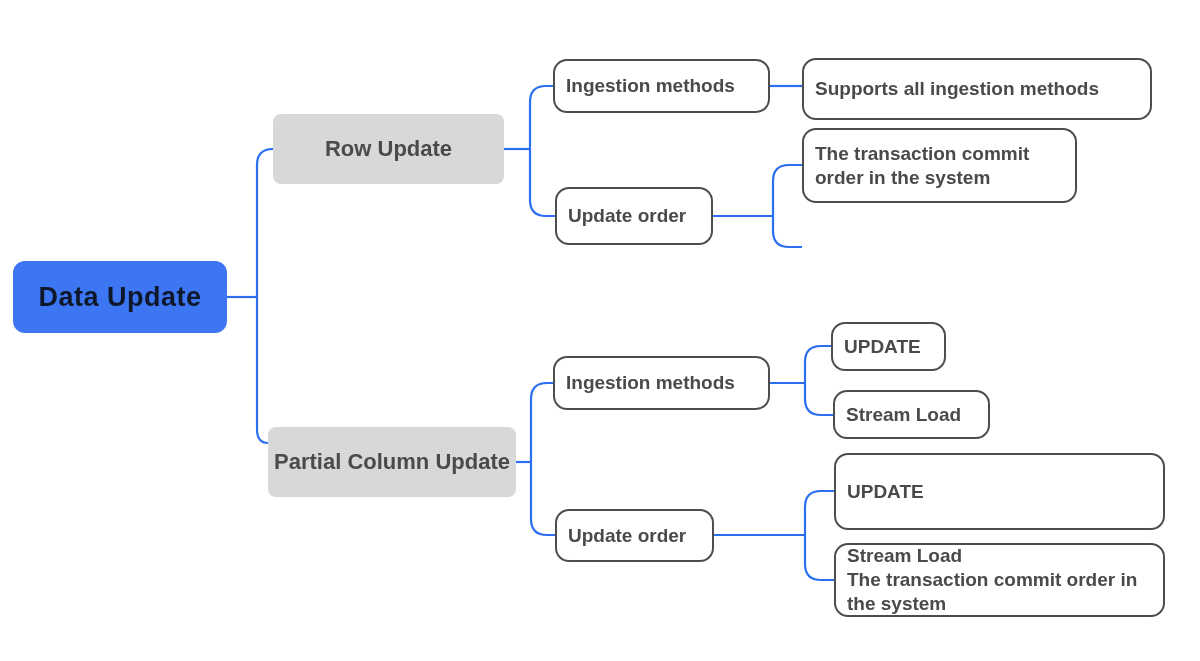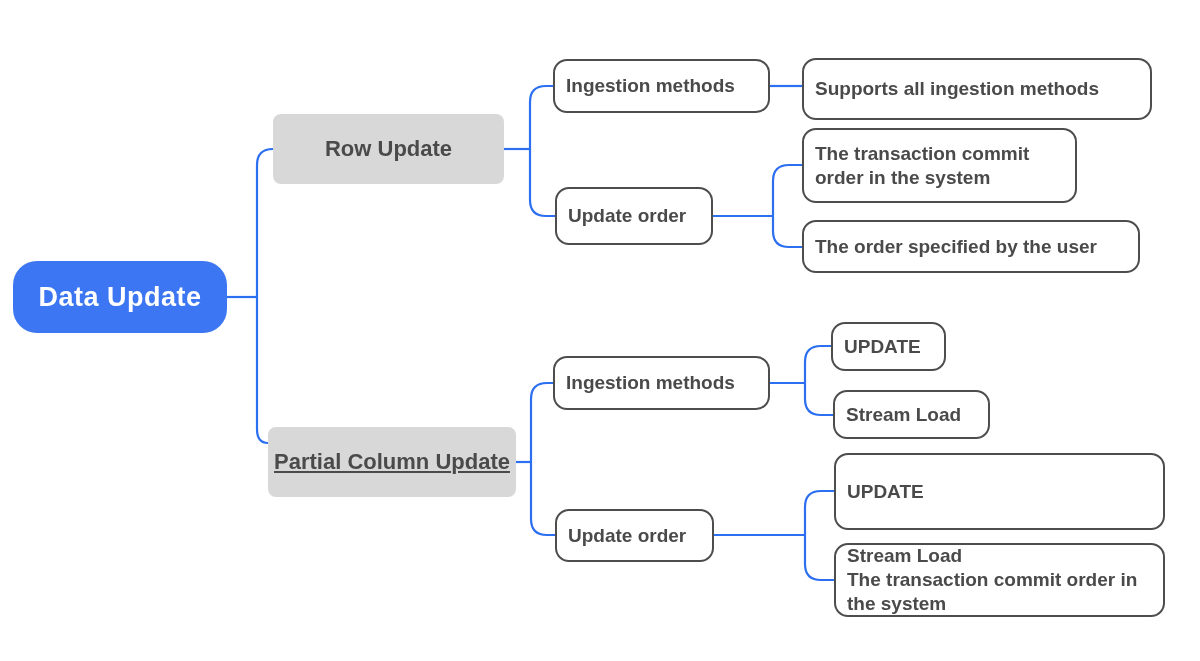--- a/index.html
+++ b/index.html
@@ -31,22 +31,22 @@
     position: absolute;
     box-sizing: border-box;
     display: flex;
     align-items: center;
     font-weight: bold;
     z-index: 2;
     color: #4a4a4a;
   }
   .root-node {
     background: #3d76f2;
-    color: #ffffff;
-    border-radius: 24px;
+    color: #0f172a;
+    border-radius: 12px;
     font-size: 27px;
     justify-content: center;
     letter-spacing: 0.5px;
   }
   .branch-node {
     background: #d8d8d8;
     border-radius: 8px;
     font-size: 22px;
     justify-content: center;
   }
@@ -111,25 +111,22 @@
   </div>
 
   <div class="node leaf-node" style="left:555px; top:187px; width:158px; height:58px;">
     <span>Update order</span>
   </div>
 
   <div class="node leaf-node" style="left:802px; top:128px; width:275px; height:75px;">
     <span>The transaction commit order in the system</span>
   </div>
 
-  <div class="node leaf-node" style="left:802px; top:220px; width:338px; height:53px;">
-    <span>The order specified by the user</span>
-  </div>
 
-  <div class="node branch-node" style="left:268px; top:427px; width:248px; height:70px;text-decoration:underline;">
+  <div class="node branch-node" style="left:268px; top:427px; width:248px; height:70px;">
     <span>Partial Column Update</span>
   </div>
 
   <div class="node leaf-node" style="left:553px; top:356px; width:217px; height:54px;">
     <span>Ingestion methods</span>
   </div>
 
   <div class="node leaf-node" style="left:831px; top:322px; width:115px; height:49px;">
     <span>UPDATE</span>
   </div>

